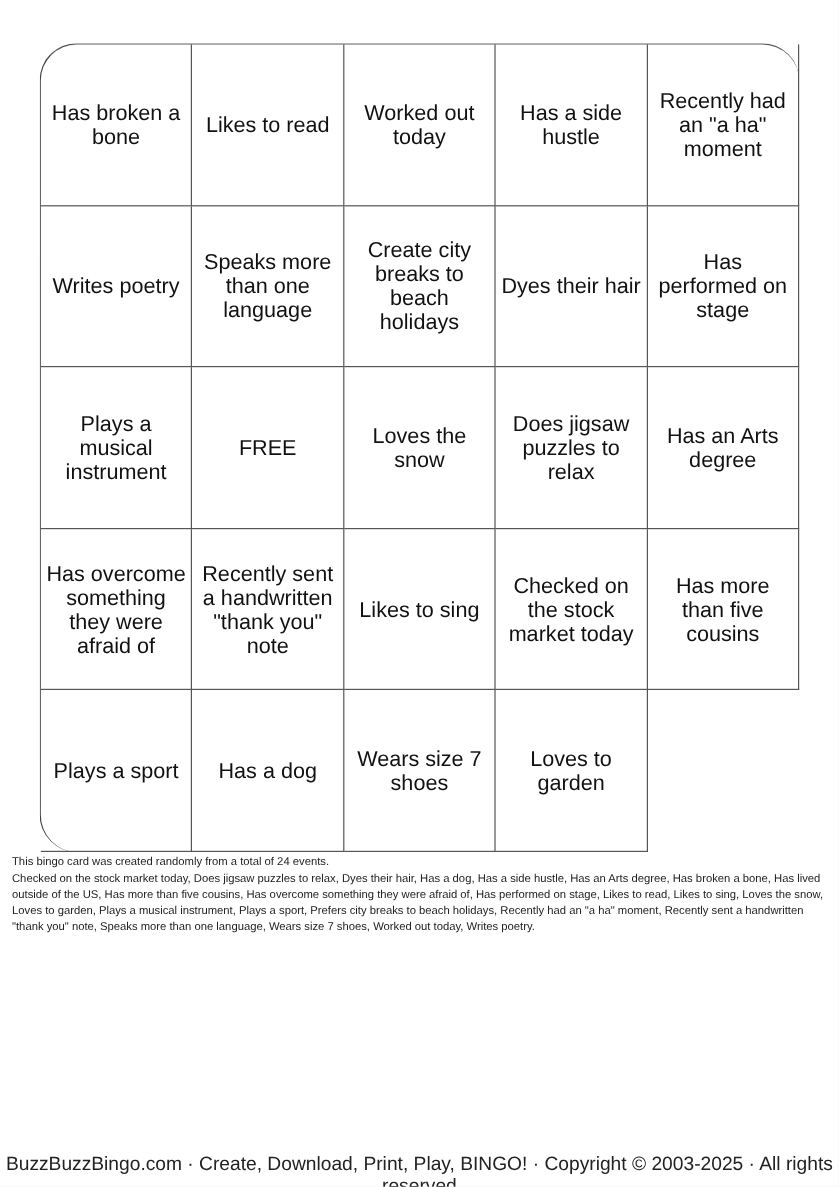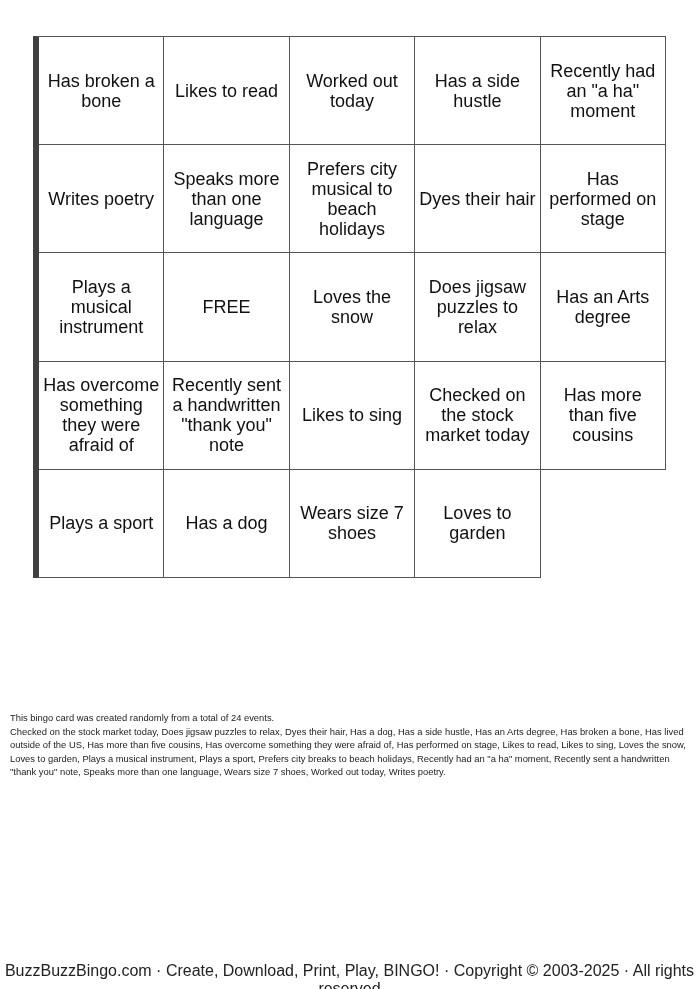--- a/index.html
+++ b/index.html
@@ -1,24 +1,25 @@
 <!DOCTYPE html>
 <html><head>
 <meta charset="utf-8">
 <style>
   html, body { margin: 0; padding: 0; background: #ffffff; }
   body { width: 699px; height: 989px; position: relative; font-family: "Liberation Sans", sans-serif; color: #111; overflow: hidden; }
   .grid {
     position: absolute; left: 33px; top: 36px;
-    width: 633px; height: 542px;
+    width: 633px; height: 674px;
     display: grid;
     grid-template-columns: repeat(5, 1fr);
     grid-template-rows: repeat(5, 1fr);
-    border-top: 1px solid #555; border-left: 6px solid #404040;
+    border-top: 1px solid #555; border-left: 1px solid #404040;
     box-sizing: border-box;
+    border-radius: 31px;
   }
   .cell {
     border-right: 1px solid #555; border-bottom: 1px solid #555;
     display: flex; align-items: center; justify-content: center;
     text-align: center; font-size: 18px; line-height: 20px;
     padding: 0 4px; box-sizing: border-box;
   }
   .info {
     position: absolute; left: 10px; top: 711px; width: 680px;
     font-size: 9.4px; line-height: 13.6px; color: #222;
@@ -47,21 +48,21 @@
   <div class="cell">
       <span>Recently had an "a ha" moment</span>
     </div>
   <div class="cell">
       <span>Writes poetry</span>
     </div>
   <div class="cell">
       <span>Speaks more than one language</span>
     </div>
   <div class="cell">
-      <span>Prefers city musical to beach holidays</span>
+      <span>Create city breaks to beach holidays</span>
     </div>
   <div class="cell">
       <span>Dyes their hair</span>
     </div>
   <div class="cell">
       <span>Has performed on stage</span>
     </div>
   <div class="cell">
       <span>Plays a musical instrument</span>
     </div>

